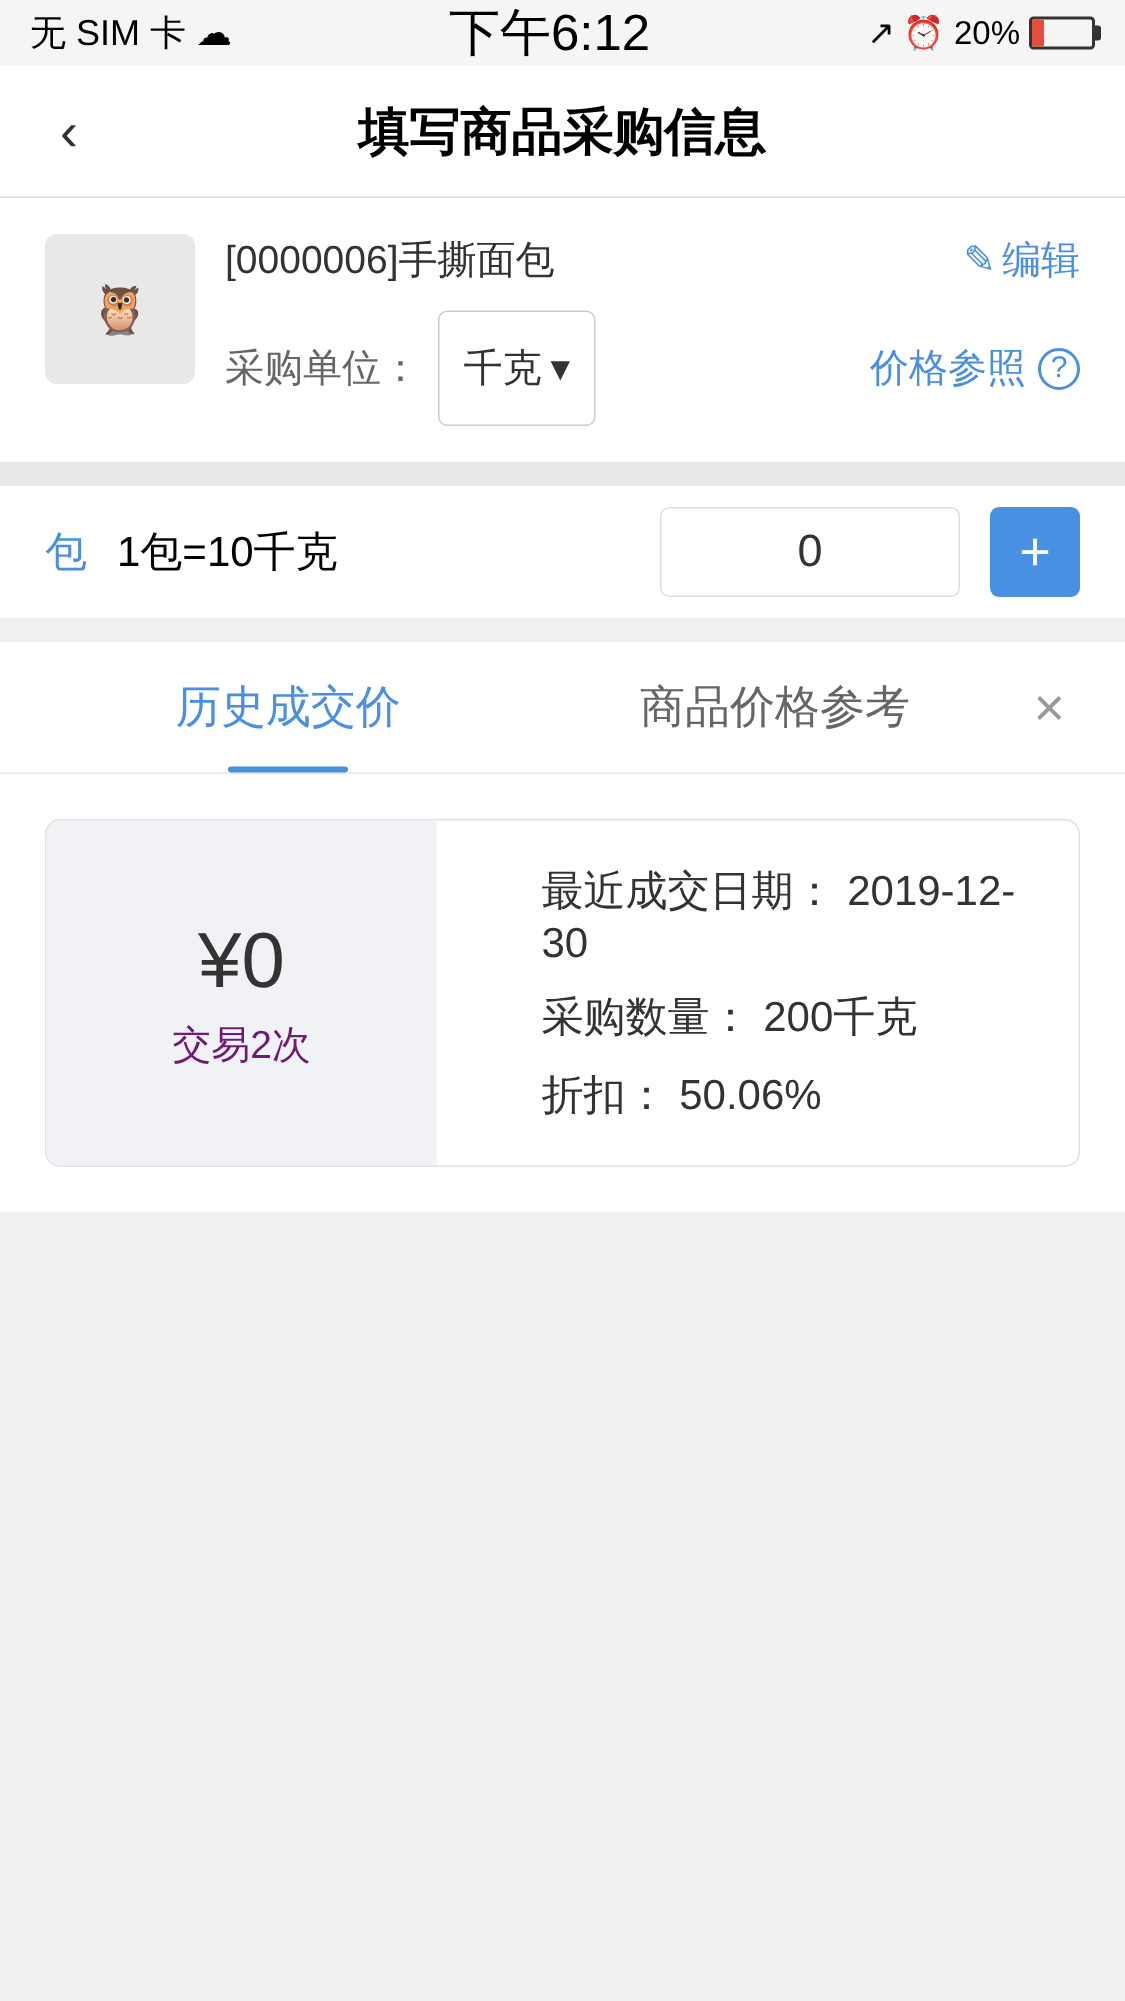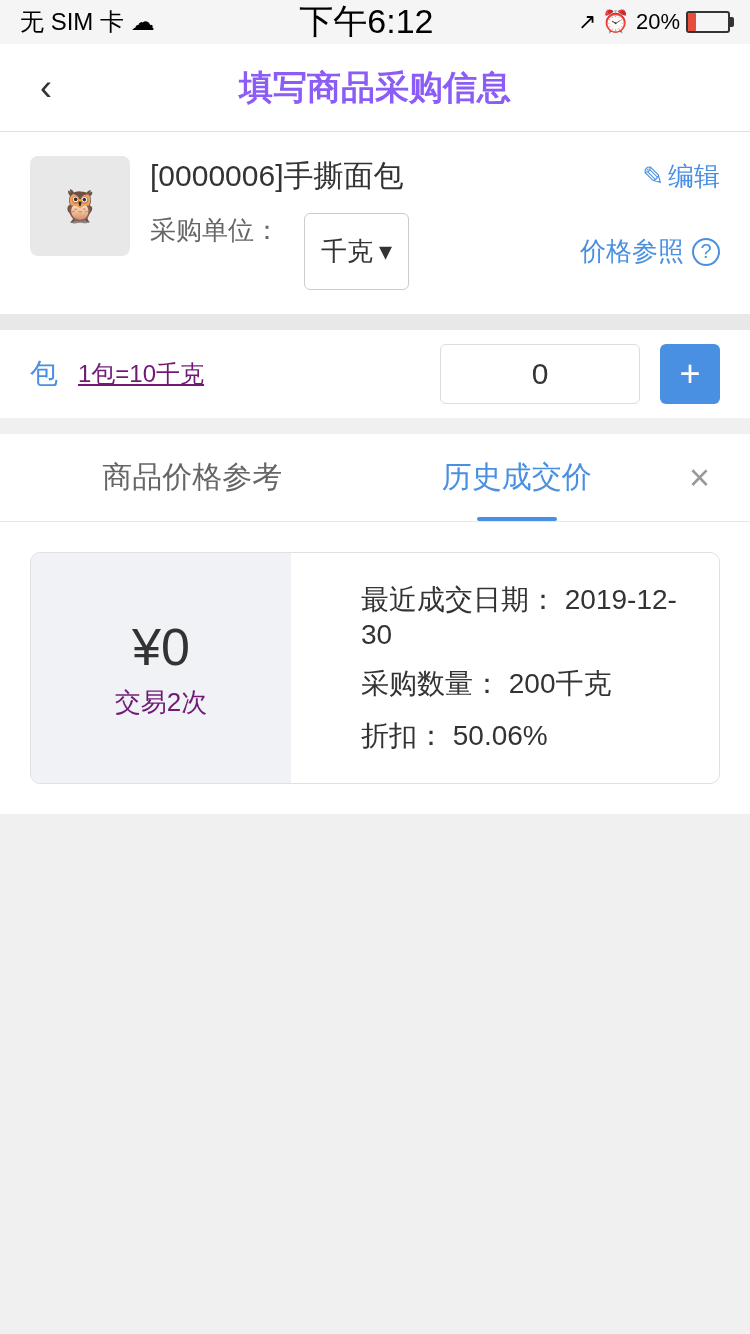--- a/index.html
+++ b/index.html
@@ -67,21 +67,21 @@
       color: #333;
       cursor: pointer;
       padding: 10px;
     }
     .nav-title {
       position: absolute;
       left: 50%;
       transform: translateX(-50%);
       font-size: 34px;
       font-weight: 600;
-      color: #8b5cf6;
+      color: #000000;
     }
 
     
     .product-section {
       background: #ffffff;
       padding: 24px 30px;
       margin-top: 0;
     }
     .product-header {
       display: flex;
@@ -105,41 +105,41 @@
     .product-info {
       flex: 1;
     }
     .product-title-row {
       display: flex;
       justify-content: space-between;
       align-items: center;
       margin-bottom: 16px;
     }
     .product-name {
-      font-size: 30px;
+      font-size: 26px;
       font-weight: 500;
       color: #333;
     }
     .edit-btn {
       font-size: 26px;
       color: #4a90e2;
       display: flex;
       align-items: center;
       gap: 4px;
       cursor: pointer;
     }
     .purchase-unit-row {
       display: flex;
       justify-content: space-between;
       align-items: center;
     }
     .purchase-unit-left {
       display: flex;
-      align-items: flex-start;
-      gap: 24px;
+      align-items: center;
+      gap: 12px;
       font-size: 26px;
       color: #666;
     }
     .unit-select {
       border: 1px solid #ccc;
       border-radius: 6px;
       padding: 20px 16px;
       font-size: 26px;
       color: #333;
       background: white;
@@ -170,23 +170,22 @@
       align-items: center;
       padding: 0 30px;
       gap: 20px;
     }
     .qty-label {
       font-size: 28px;
       color: #4a90e2;
       font-weight: 500;
     }
     .qty-note {
-      font-size: 24px;
-      color: #701a75;
-      text-decoration: underline;
+      font-size: 28px;
+      color: #000000;
     }
     .qty-spacer { flex: 1; }
     .qty-input-box {
       width: 200px;
       height: 60px;
       border: 1px solid #ddd;
       border-radius: 6px;
       text-align: center;
       font-size: 30px;
       color: #333;
@@ -372,26 +371,26 @@
   <div class="qty-input-box">
     <span>0</span>
   </div>
   <div class="qty-plus">
     <span>+</span>
   </div>
 </div>
 
 <div class="tab-panel">
   <div class="tab-header">
-    <div class="tab-item inactive">
-      <span class="tab-label">商品价格参考</span>
-    </div>
     <div class="tab-item active">
       <span class="tab-label">历史成交价</span>
       <div class="tab-underline"></div>
+    </div>
+    <div class="tab-item inactive">
+      <span class="tab-label">商品价格参考</span>
     </div>
     <span class="tab-close">×</span>
   </div>
 
   <div class="history-content">
     <div class="history-card">
       <div class="card-left">
         <div class="card-price">
           <span>¥</span><span>0</span>
         </div>

